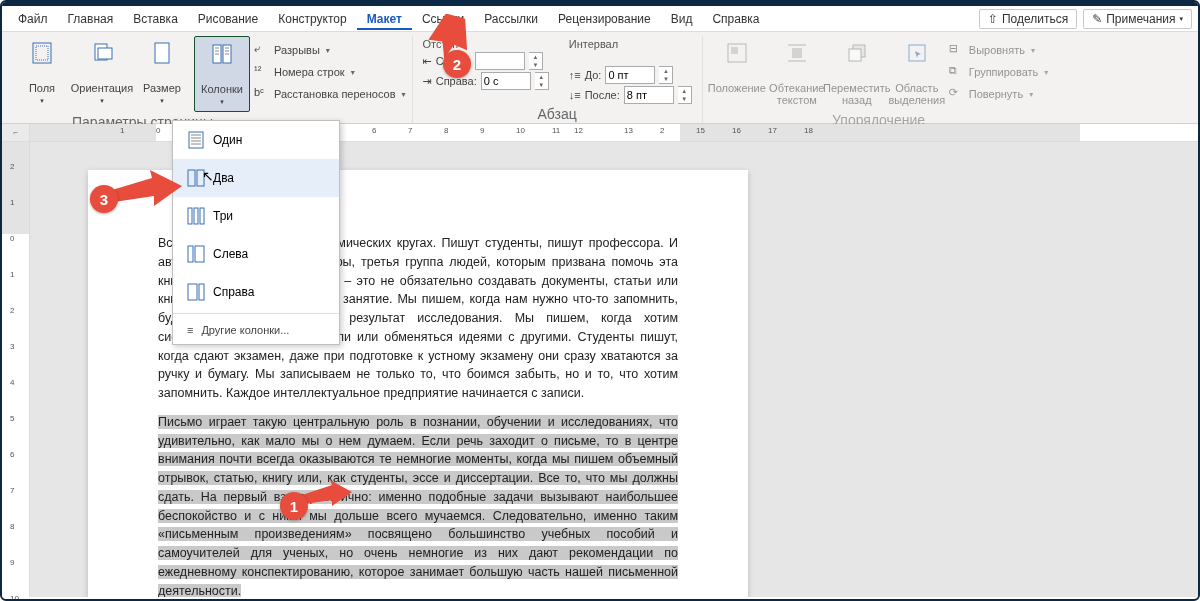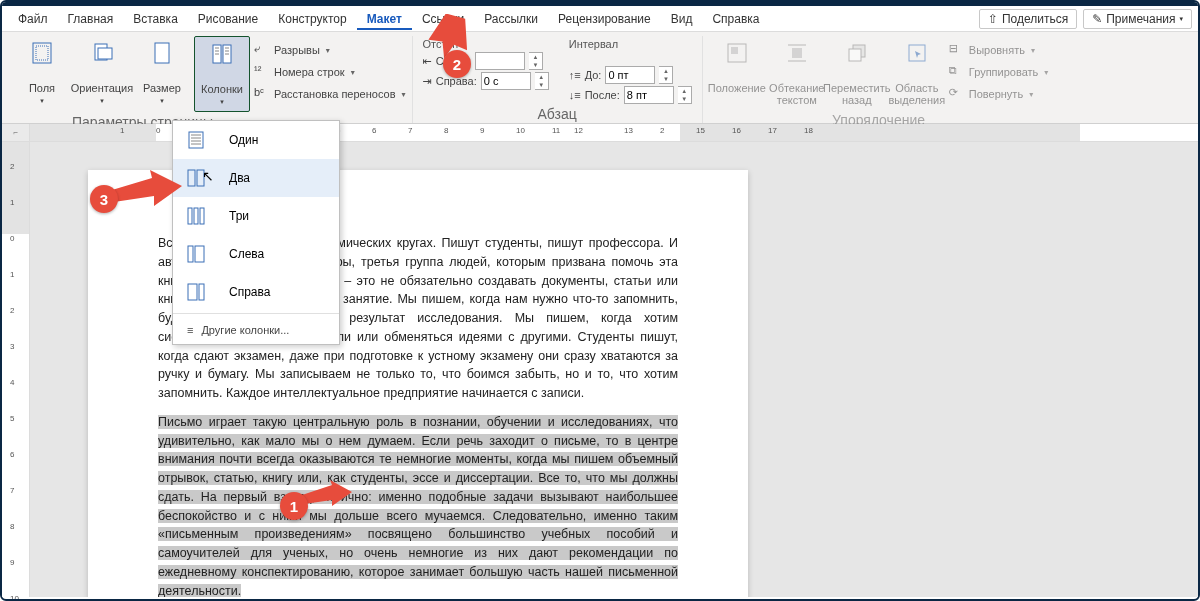--- a/index.html
+++ b/index.html
@@ -33,21 +33,21 @@
 .hruler .num{position:absolute;top:2px;font-size:8px;color:#555}
 .workspace{display:flex;height:455px;background:#e6e6e6}
 .vruler{width:28px;background:#fff;border-right:1px solid #dcdcdc;position:relative;font-size:8px;color:#666}
 .vruler .shade{position:absolute;left:0;width:100%;background:#e3e3e3}
 .vruler .num{position:absolute;left:8px;font-size:8px;color:#555}
 .docarea{flex:1;position:relative;overflow:hidden;background:#e6e6e6}
 .page{position:absolute;left:58px;top:28px;width:660px;background:#fff;box-shadow:0 2px 6px rgba(0,0,0,.2);padding:64px 70px 20px 70px;font-size:12.5px;line-height:1.5;color:#222}
 .page p{margin-bottom:10px;text-align:justify}
 .sel{background:#c9c9c9}
 .dropdown{position:absolute;left:170px;top:118px;width:168px;background:#fff;border:1px solid #c0c0c0;box-shadow:2px 2px 6px rgba(0,0,0,.2);z-index:50;font-size:12px}
-.dropdown .it{display:flex;align-items:center;gap:24px;padding:10px 14px;cursor:default}
+.dropdown .it{display:flex;align-items:center;gap:8px;padding:10px 14px;cursor:default}
 .dropdown .it.hover{background:#e5eef9}
 .dropdown .sep{height:1px;background:#e0e0e0;margin:2px 0}
 .dropdown .more{padding:8px 14px;font-size:11px;color:#444;display:flex;gap:8px;align-items:center}
 .colic{width:18px;height:18px}
 .callout{position:absolute;width:28px;height:28px;border-radius:50%;background:#e74c3c;color:#fff;font-weight:700;font-size:15px;display:flex;align-items:center;justify-content:center;z-index:100;box-shadow:0 1px 3px rgba(0,0,0,.3)}
 .arrow2{position:absolute;z-index:99}
 .caret{font-size:7px;vertical-align:middle}
 svg{display:block}
 .cursor-arrow{position:absolute;z-index:101;font-size:14px;color:#000}
 </style>

